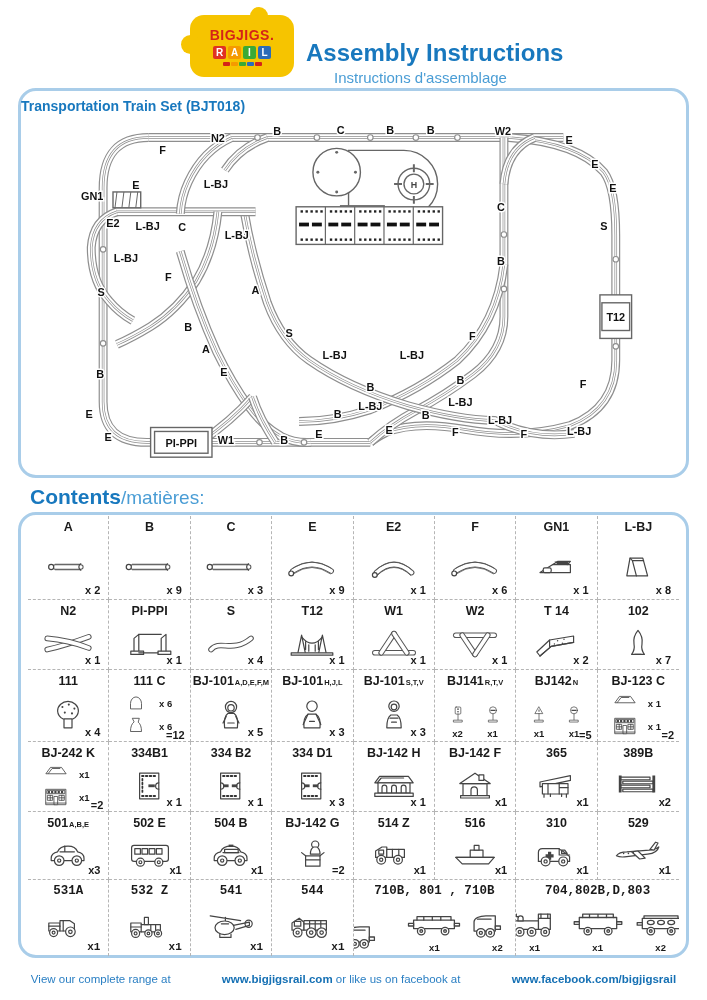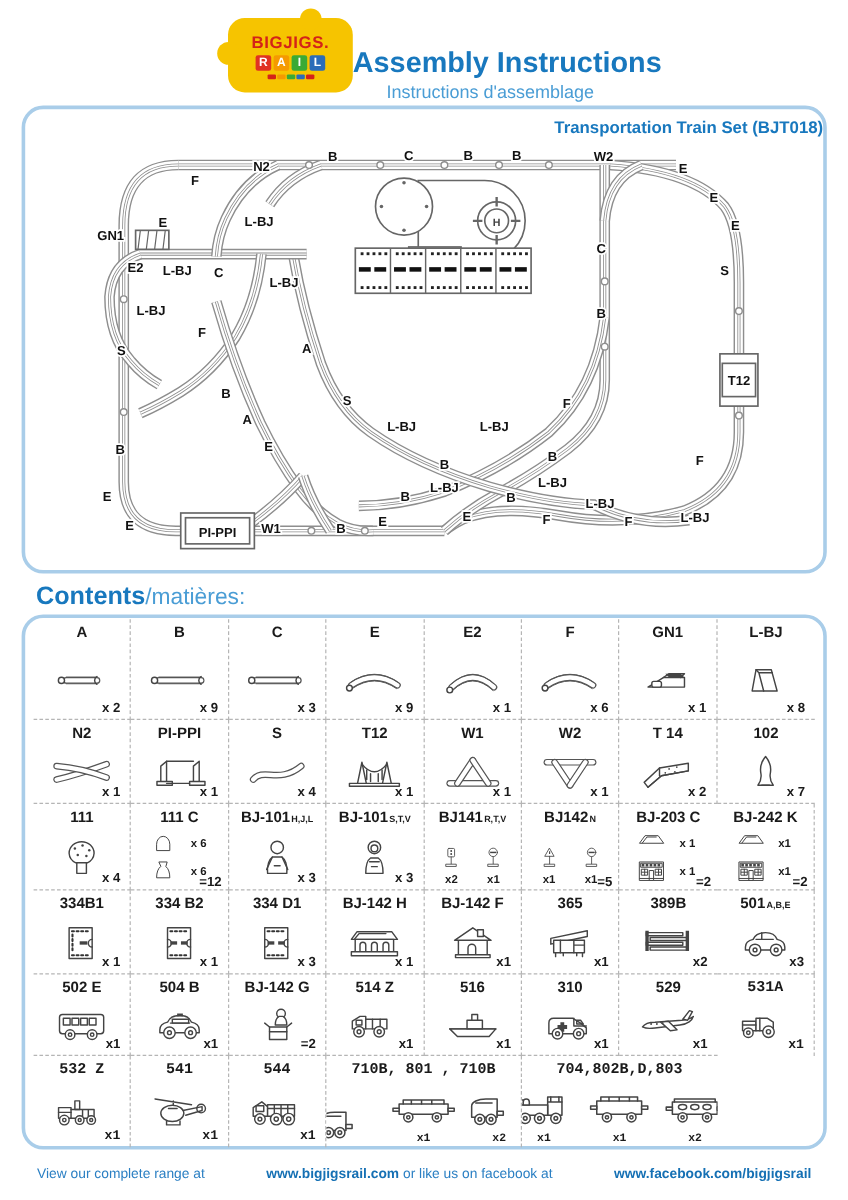--- a/index.html
+++ b/index.html
@@ -3,37 +3,37 @@
 <meta charset="utf-8">
 <style>
   :root{
     --blue:#1878be; --lblue:#4a9dd5; --pborder:#a9cde9; --ink:#1a1a1a;
     --byellow:#f6c400; --bred:#d42318;
   }
   *{box-sizing:border-box; margin:0; padding:0;}
   html,body{width:707px; height:1000px; background:#fff; overflow:hidden;
     font-family:"Liberation Sans", sans-serif; color:var(--ink);}
   
-  .header{height:88px; display:flex; align-items:center; gap:0; padding-left:190px; padding-top:4px;}
+  .header{height:88px; display:flex; align-items:center; gap:12px; padding-left:190px; padding-top:4px;}
   .logo{position:relative; width:104px; height:62px; background:var(--byellow); border-radius:14px;
     display:flex; flex-direction:column; align-items:center; justify-content:center; flex:0 0 auto;}
   .logo::before{content:''; position:absolute; left:-9px; top:20px; width:19px; height:19px; border-radius:50%; background:var(--byellow);}
   .logo::after{content:''; position:absolute; right:26px; top:-8px; width:18px; height:18px; border-radius:50%; background:var(--byellow);}
   .brand-line1{color:var(--bred); font-weight:bold; font-size:14px; letter-spacing:.5px;}
   .rail-tiles{display:flex; gap:2px; margin-top:3px;}
   .rail-tiles span{width:13px; height:13px; border-radius:2px; color:#fff; font-size:10px; font-weight:bold;
     display:flex; align-items:center; justify-content:center;}
   .mini-train{display:flex; gap:1px; margin-top:3px;}
   .mini-train i{width:7px; height:4px; border-radius:1px; display:block;}
   .titles .h1{font-size:24px; font-weight:bold; color:var(--blue);margin-top:32px;}
   .titles .h2{font-size:15px; color:var(--lblue); margin-top:2px;margin-left:28px;}
   
   .panel{margin:0 18px; border:3px solid var(--pborder); border-radius:18px; position:relative; background:#fff;}
   .panel.diagram{height:390px;}
-  .dtitle{position:absolute; top:7px; left:0; right:0; text-align:right;
+  .dtitle{position:absolute; top:7px; left:0; right:0; text-align:left;
     font-size:14px; font-weight:bold; color:var(--blue); z-index:2;}
   #track-svg{position:absolute; top:0; left:0; width:100%; height:100%;}
   .dlabel{font:bold 11px "Liberation Sans",sans-serif; fill:#111; paint-order:stroke; stroke:#fff; stroke-width:3px; text-anchor:middle;}
   .dbox{fill:#fff; stroke:#666; stroke-width:1.4;}
   
   .cheading{height:34px; padding:7px 0 0 30px;}
   .cheading b{font-size:21px; color:var(--blue);}
   .cheading span{font-size:19px; color:var(--lblue);}
   
   .panel.contents{height:446px; padding:1px 7px;}
@@ -546,20 +546,32 @@
           <div class="prow">
             <svg viewBox="0 0 64 40" class="ic" width="38" height="22">
               <path d="M26 6h12l-2 7c4 3 6 9 6 17H22c0-8 2-14 6-17Z"></path>
             </svg>
             <span class="q">x 6</span>
           </div>
         </div>
         <div class="total">=12</div>
       </div>
       <div class="cell">
+        <div class="plabel"><span>BJ-101</span><span class="psub">A,D,E,F,M</span></div>
+        <div class="imid">
+          <svg viewBox="0 0 64 40" class="ic" width="56" height="32">
+            <circle cx="32" cy="10" r="7"></circle>
+            <circle class="n" cx="32" cy="11" r="4"></circle>
+            <path d="M24 36c-1-10 1-16 4-18h8c3 2 5 8 4 18Z"></path>
+            <path class="n" d="M26 22l-4 8M38 22l4 8M28 30h8"></path>
+          </svg>
+        </div>
+        <div class="qty">x 5</div>
+      </div>
+      <div class="cell">
         <div class="plabel"><span>BJ-101</span><span class="psub">H,J,L</span></div>
         <div class="imid">
           <svg viewBox="0 0 64 40" class="ic" width="56" height="32">
             <circle cx="32" cy="9" r="6.5"></circle>
             <path d="M22 36c-1-9 2-15 5-17h10c3 2 6 8 5 17Z"></path>
             <path class="n" d="M27 19l-6 13M37 19l6 13M29 28h6"></path>
           </svg>
         </div>
         <div class="qty">x 3</div>
       </div>
@@ -617,21 +629,21 @@
               <rect class="f" x="26.5" y="8.8" width="11" height="2.6"></rect>
               <path class="n" d="M32 18v13"></path>
               <rect x="23" y="31" width="18" height="4"></rect>
             </svg>
             <div class="q">x1</div>
           </div>
         </div>
         <div class="total">=5</div>
       </div>
       <div class="cell lastcol">
-        <div class="plabel"><span>BJ-203 C</span></div>
+        <div class="plabel"><span>BJ-123 C</span></div>
         <div class="parts-v">
           <div class="prow">
             <svg viewBox="0 0 64 40" class="ic" width="38" height="22">
               <path d="M14 19 22 8h20l8 11Z"></path>
               <path class="n" d="M18 19 25 10h14"></path>
             </svg>
             <span class="q">x 1</span>
           </div>
           <div class="prow">
             <svg viewBox="0 0 64 40" class="ic" width="38" height="22">

